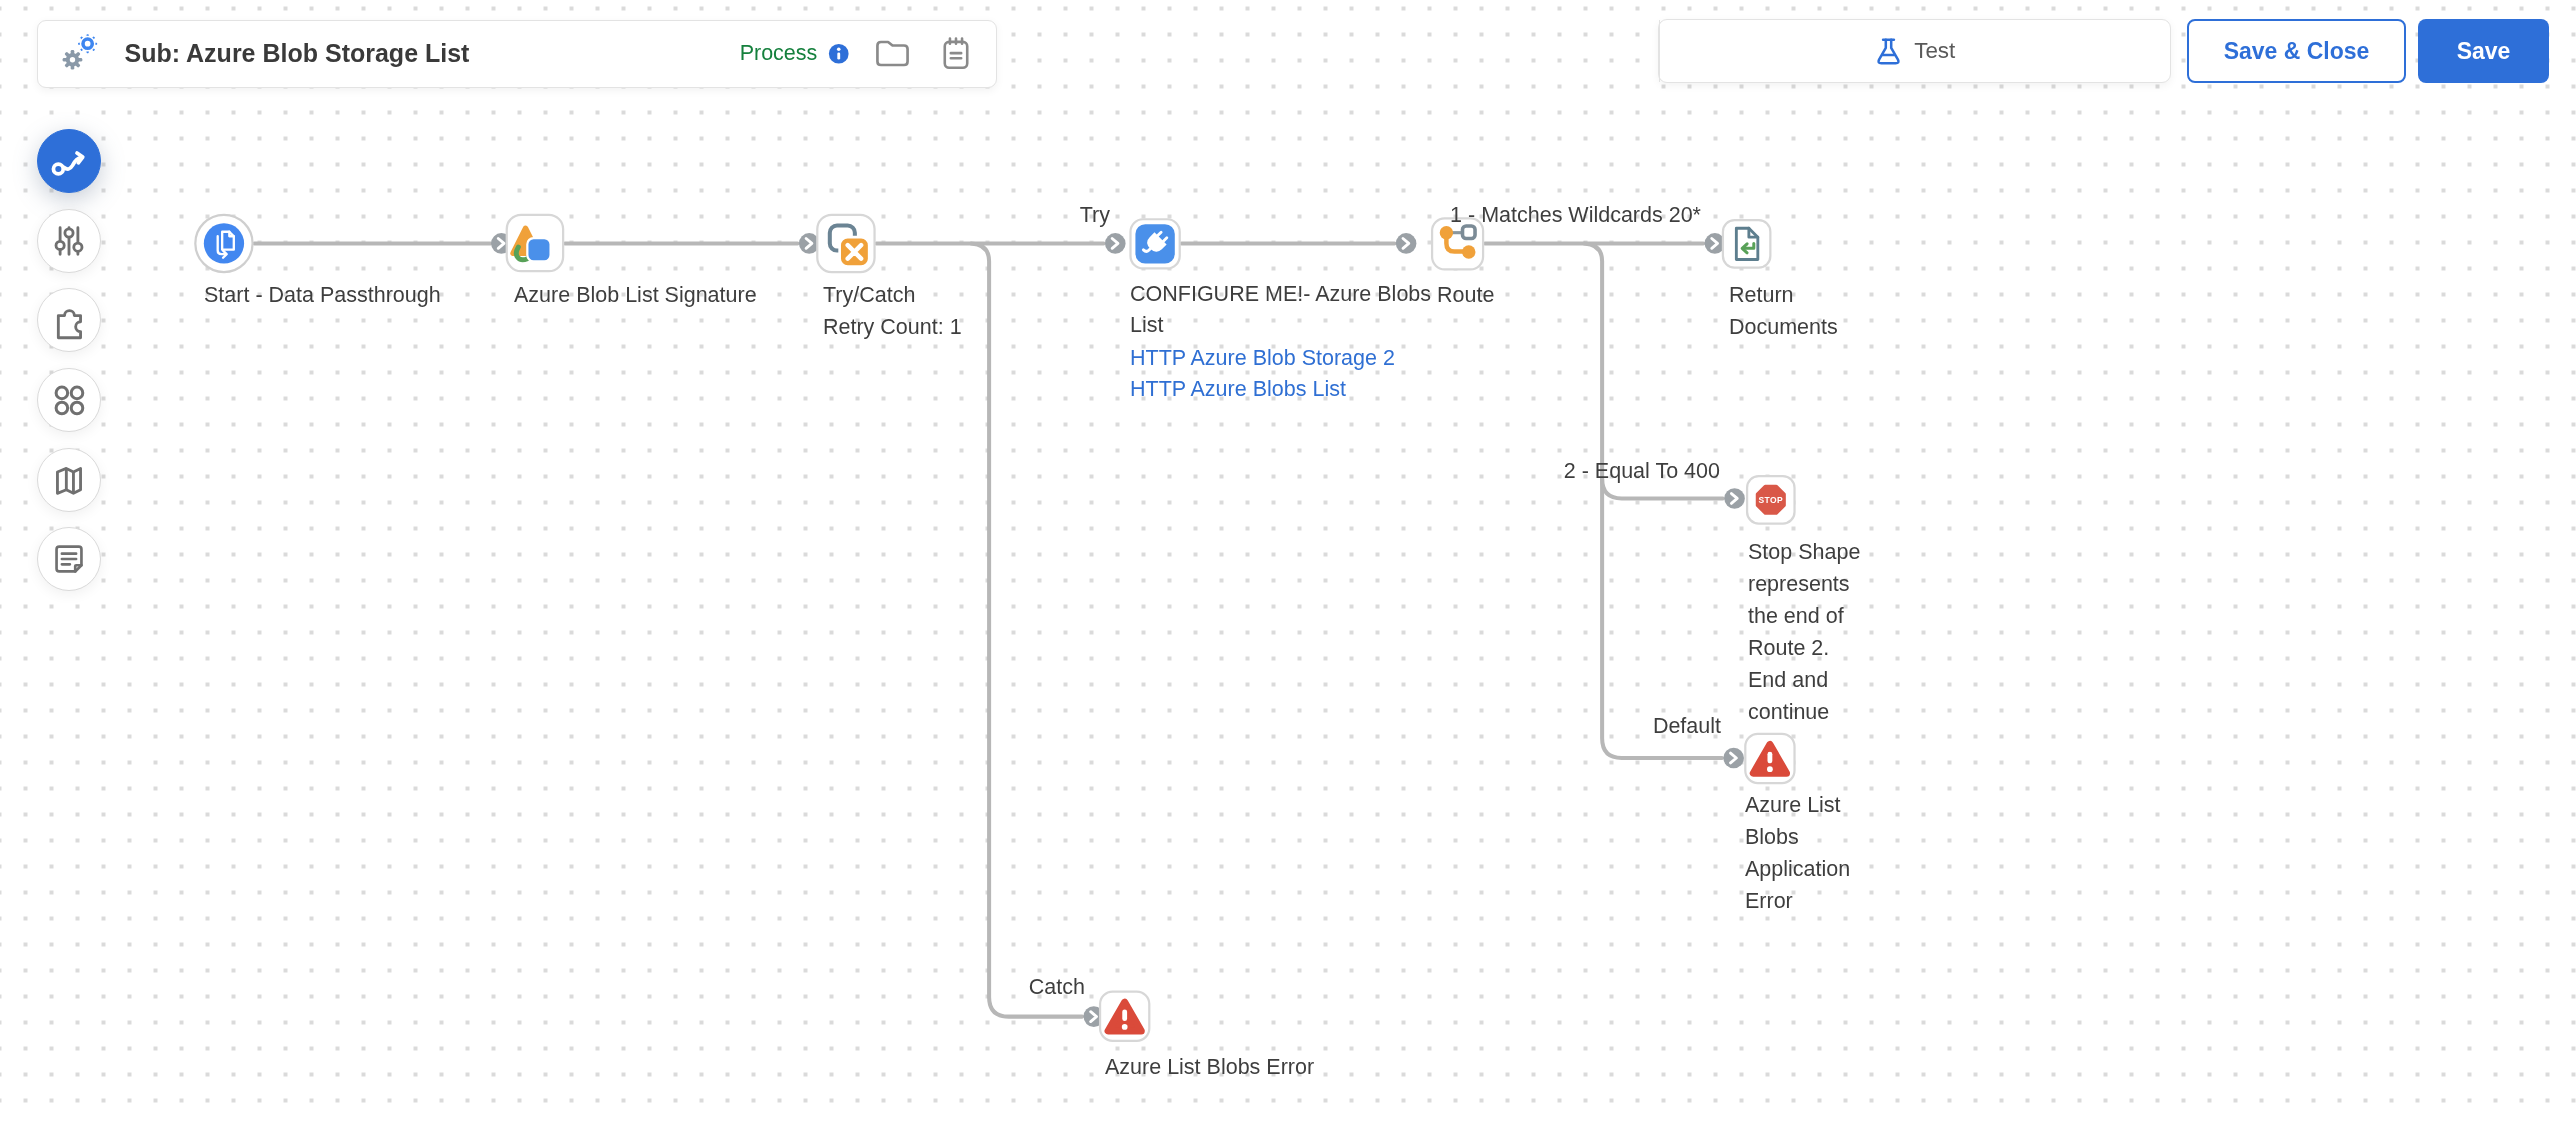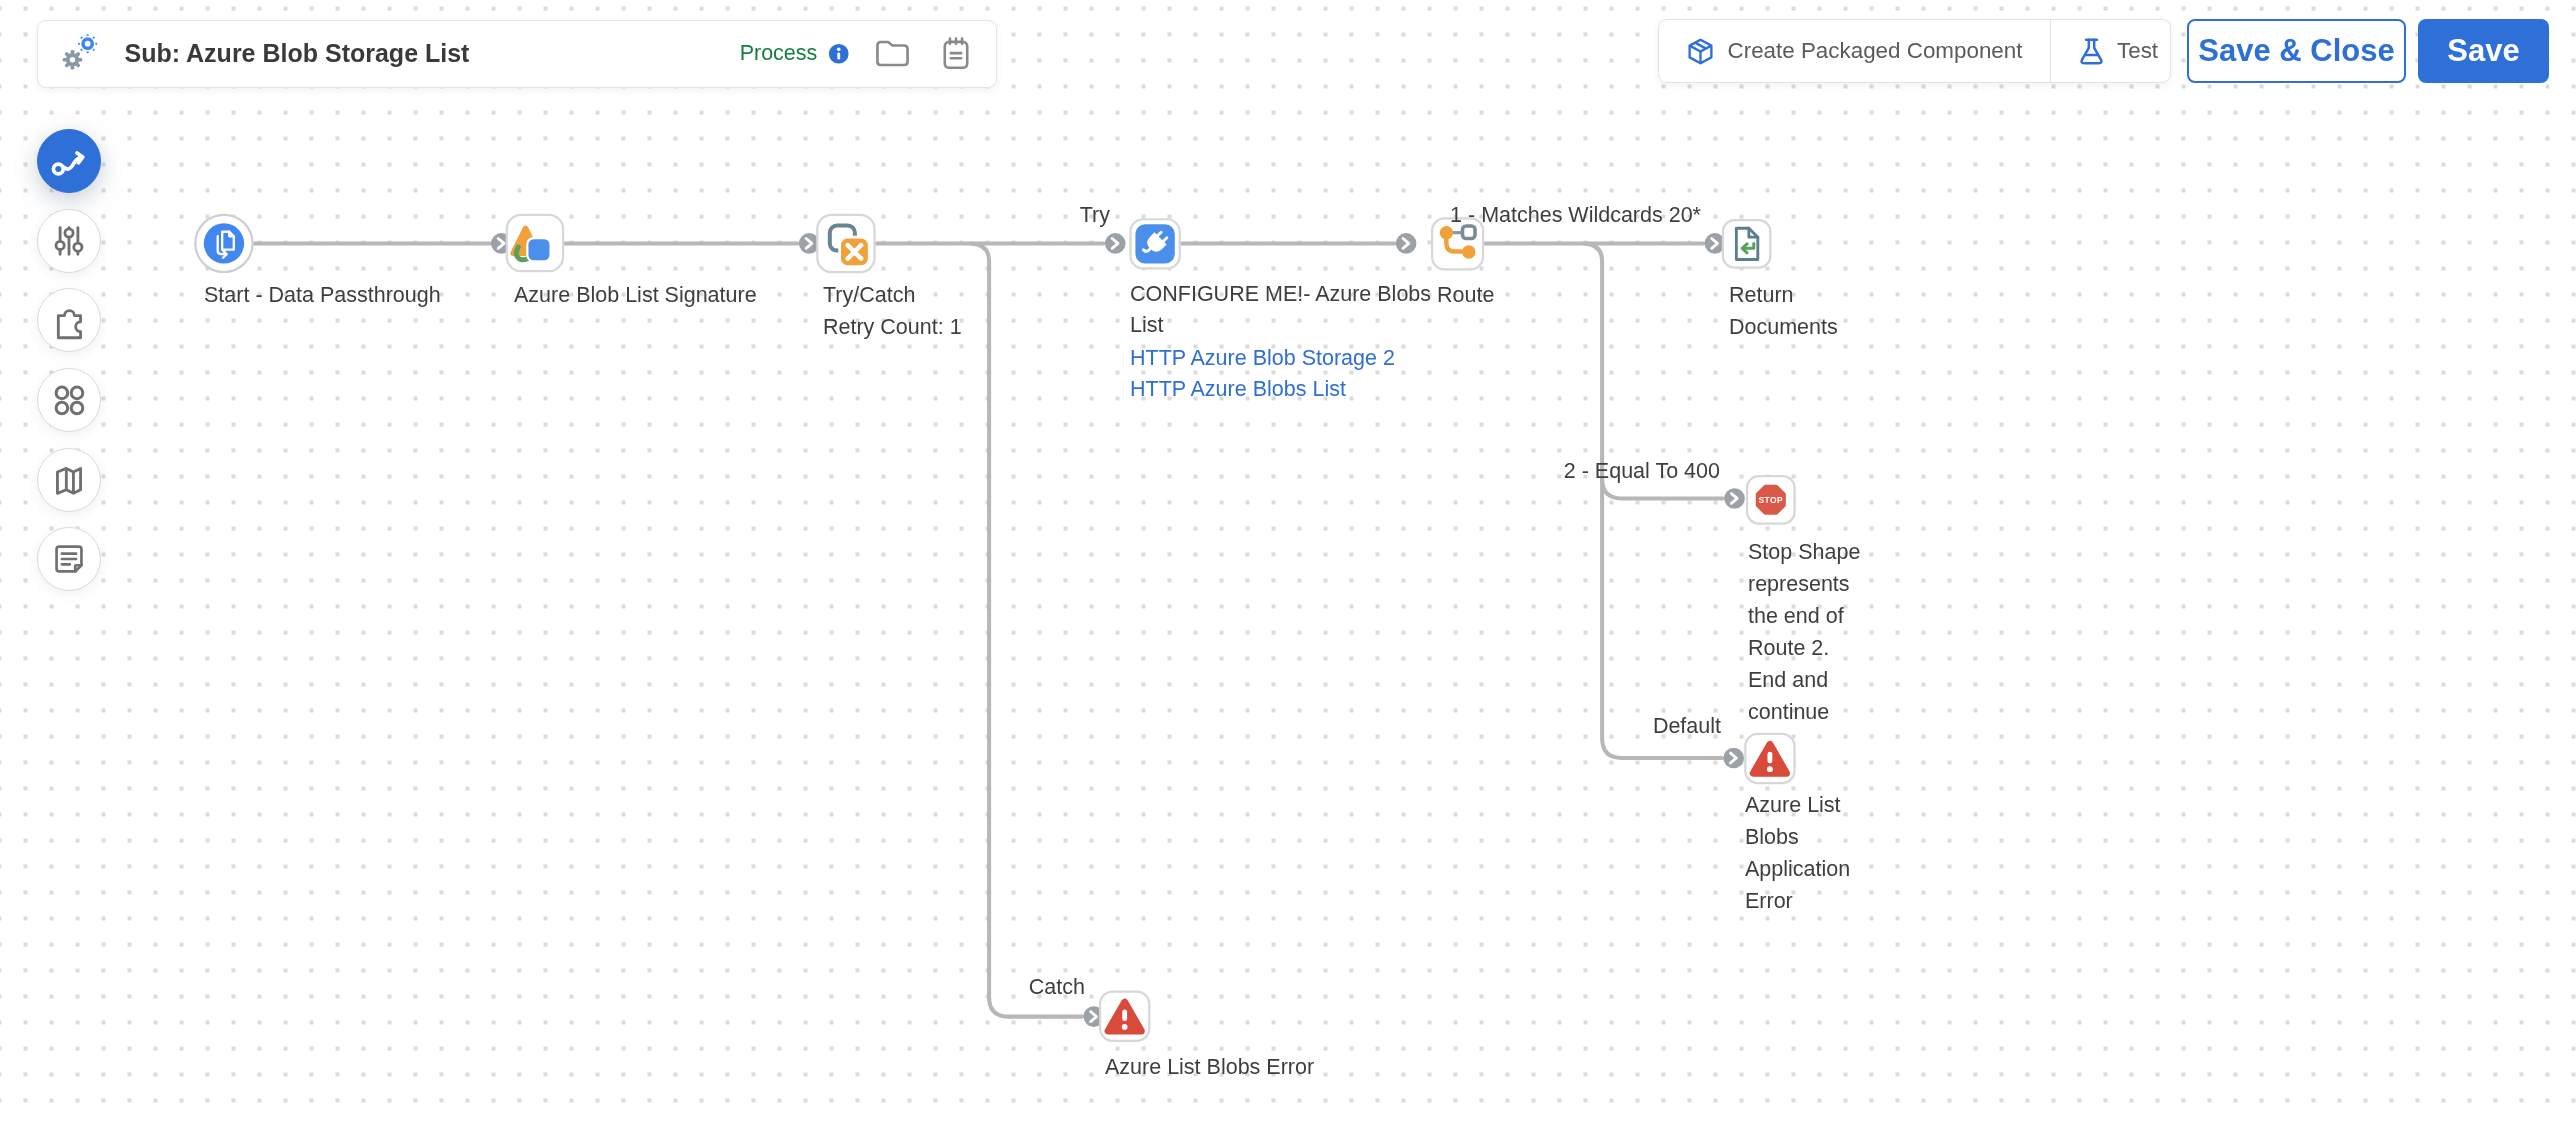--- a/index.html
+++ b/index.html
@@ -16,21 +16,21 @@
   }
   
   .title-card{left:37px;top:19.7px;width:960px;height:68px;display:flex;align-items:center;padding:0 21.5px;}
   .title-text{font-size:25px;font-weight:700;color:#3a3a3a;margin-left:24px;white-space:nowrap;}
   .title-spacer{flex:1;}
   .type-label{font-size:21.5px;color:#15803d;margin-right:10.7px;}
   .hicon{display:flex;align-items:center;justify-content:center;}
   .btn-group{left:1658px;top:19px;width:513px;height:64px;display:flex;align-items:stretch;padding:0;}
   .group-btn{display:flex;align-items:center;justify-content:center;gap:12.5px;font-size:22.4px;color:#5a5a5a;cursor:pointer;flex:0 0 auto;padding:0 27px;background:none;border:none;font-family:inherit;}
   .group-btn.second{border-left:1.8px solid #e3e3e3;flex:1;}
-  .btn{position:absolute;top:19px;height:64px;border-radius:8px;display:flex;align-items:center;justify-content:center;font-size:31px;font-weight:700;box-sizing:border-box;cursor:pointer;font-family:inherit;border:none;}
+  .btn{position:absolute;top:19px;height:64px;border-radius:8px;display:flex;align-items:center;justify-content:center;font-size:23px;font-weight:700;box-sizing:border-box;cursor:pointer;font-family:inherit;border:none;}
   .btn-outline{left:2187px;width:219px;background:#fff;border:2.2px solid #2e6fd8;color:#2e6fd8;}
   .btn-solid{left:2418px;width:131px;background:#2e6fd8;color:#fff;}
   
   .side-btn{position:absolute;left:37px;width:64px;height:64px;border-radius:50%;background:#fff;border:1.8px solid #dadada;box-sizing:border-box;display:flex;align-items:center;justify-content:center;cursor:pointer;box-shadow:0 3.6px 12.5px rgba(0,0,0,.06);}
   .side-btn.active{background:#2e6fd8;border-color:#2e6fd8;box-shadow:0 7.2px 23px rgba(110,125,150,.38);}
   
   .nlabel{position:absolute;font-size:21.5px;line-height:32px;color:#3e3e3e;white-space:pre-line;}
   .blabel{position:absolute;font-size:21.5px;line-height:27px;color:#3e3e3e;white-space:nowrap;text-align:right;}
   .nlink{position:absolute;font-size:21.5px;line-height:31px;color:#2f6fd3;white-space:nowrap;cursor:pointer;}
   .canvas-svg{position:absolute;left:0;top:0;}
@@ -79,31 +79,20 @@
   <span class="hicon">
     <svg width="38" height="38" viewBox="0 0 44 44" fill="none" stroke="#8a8a8a" stroke-width="3" stroke-linejoin="round" stroke-linecap="round">
       <rect x="9" y="8" width="26" height="30" rx="5"></rect>
       <path d="M15 4 V10 M22 4 V10 M29 4 V10"></path>
       <path d="M16 21 H28 M16 27 H28"></path>
     </svg>
   </span>
 </div>
 
 <div class="card btn-group">
-  <button class="group-btn">
-    <span class="hicon">
-      <svg width="29" height="29" viewBox="0 0 32 32" fill="none" stroke="#2e6fd8" stroke-width="2.6" stroke-linejoin="round">
-        <path d="M16 3 L28 9.5 V22.5 L16 29 L4 22.5 V9.5 Z"></path>
-        <path d="M4 9.5 L16 16 L28 9.5"></path>
-        <path d="M16 16 V29"></path>
-        <path d="M10 6.2 L22 12.8"></path>
-      </svg>
-    </span>
-    <span>Create Packaged Component</span>
-  </button>
   <button class="group-btn second">
     <span class="hicon">
       <svg width="27" height="29" viewBox="0 0 30 32" fill="none" stroke="#2e6fd8" stroke-width="2.8" stroke-linecap="round" stroke-linejoin="round">
         <path d="M9 3 H21"></path>
         <path d="M12 3 V12 L4.5 25 Q2.5 29 7 29 H23 Q27.5 29 25.5 25 L18 12 V3"></path>
         <path d="M8.5 20 H21.5"></path>
       </svg>
     </span>
     <span>Test</span>
   </button>

